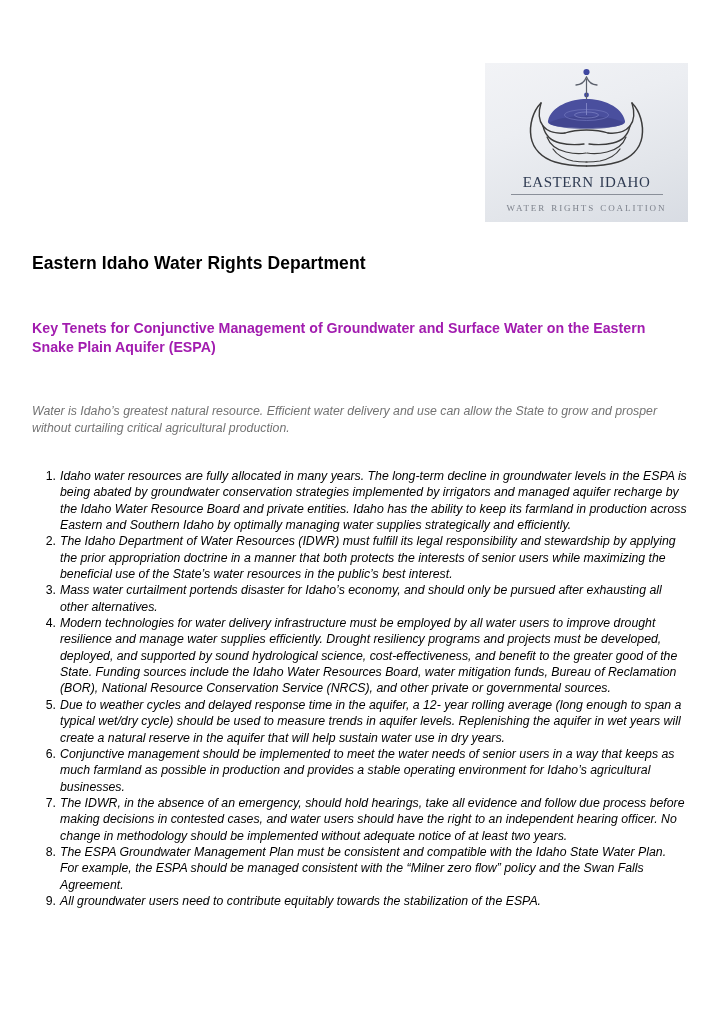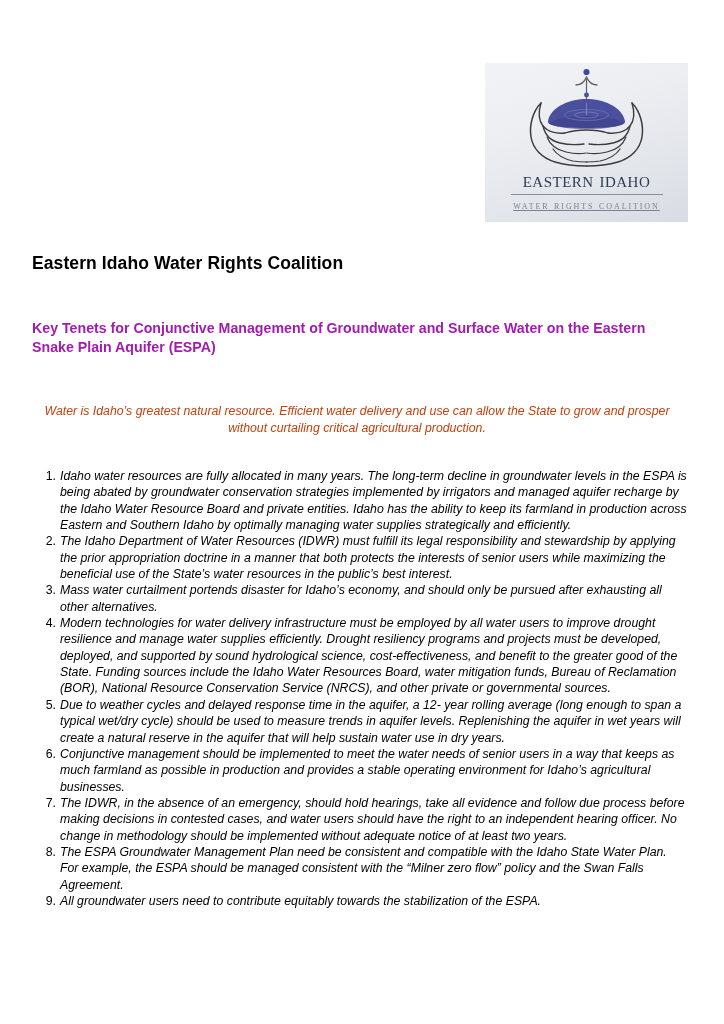--- a/index.html
+++ b/index.html
@@ -58,27 +58,26 @@
     white-space: nowrap;
   }
   .logo-rule {
     width: 152px;
     height: 1px;
     background: #8a8f99;
     margin: 3px auto 4px auto;
   }
   .logo-sub {
     font-family: "Liberation Serif", serif;
-    font-size: 11px;
+    font-size: 13px;
     letter-spacing: 1.9px;
     color: #7d828c;
     font-variant: small-caps;
     text-transform: lowercase;
     white-space: nowrap;
-    text-decoration: underline;
   }
 
   
   .org-title {
     position: absolute;
     left: 32px;
     top: 241px;
     font-size: 17.5px;
     font-weight: bold;
     letter-spacing: 0.1px;
@@ -97,22 +96,21 @@
   }
 
   .intro {
     position: absolute;
     left: 32px;
     top: 391px;
     width: 650px;
     font-size: 12.3px;
     font-style: italic;
     line-height: 1.36;
-    color: #c2410c;
-    text-align: center;
+    color: #737373;
   }
 
   .tenets {
     position: absolute;
     left: 32px;
     top: 468px;
     width: 655px;
     margin: 0;
     padding: 0;
     list-style: none;
@@ -174,21 +172,21 @@
         <path d="M80 70 C 86 68, 94 67, 101.5 67 C 109 67, 117 68, 123 70" stroke="#3c3c3c" stroke-width="1.3" fill="none" stroke-linecap="round"></path>
       </svg>
     </div>
     <div class="logo-wordmark">
       <div class="logo-name">Eastern Idaho</div>
       <div class="logo-rule"></div>
       <div class="logo-sub">Water Rights Coalition</div>
     </div>
   </div>
 
-  <h1 class="org-title">Eastern Idaho Water Rights Coalition</h1>
+  <h1 class="org-title">Eastern Idaho Water Rights Department</h1>
 
   <h2 class="doc-title">Key Tenets for Conjunctive Management of Groundwater and Surface Water on the Eastern Snake Plain Aquifer (ESPA)</h2>
 
   <p class="intro">Water is Idaho’s greatest natural resource.  Efficient water delivery and use can allow the State to grow and prosper without curtailing critical agricultural production.</p>
 
   <ol class="tenets">
     <li class="tenet">
       <span class="tenet-num">1.</span>
       <span class="tenet-text">Idaho water resources are fully allocated in many years. The long-term decline in groundwater levels in the ESPA is being abated by groundwater conservation strategies implemented by irrigators and managed aquifer recharge by the Idaho Water Resource Board and private entities. Idaho has the ability to keep its farmland in production across Eastern and Southern Idaho by optimally managing water supplies strategically and efficiently.</span>
     </li>
@@ -211,21 +209,21 @@
     <li class="tenet">
       <span class="tenet-num">6.</span>
       <span class="tenet-text">Conjunctive management should be implemented to meet the water needs of senior users in a way that keeps as much farmland as possible in production and provides a stable operating environment for Idaho’s agricultural businesses.</span>
     </li>
     <li class="tenet">
       <span class="tenet-num">7.</span>
       <span class="tenet-text">The IDWR, in the absence of an emergency, should hold hearings, take all evidence and follow due process before making decisions in contested cases, and water users should have the right to an independent hearing officer.  No change in methodology should be implemented without adequate notice of at least two years.</span>
     </li>
     <li class="tenet">
       <span class="tenet-num">8.</span>
-      <span class="tenet-text">The ESPA Groundwater Management Plan need be consistent and compatible with the Idaho State Water Plan. For example, the ESPA should be managed consistent with the “Milner zero flow” policy and the Swan Falls Agreement.</span>
+      <span class="tenet-text">The ESPA Groundwater Management Plan must be consistent and compatible with the Idaho State Water Plan. For example, the ESPA should be managed consistent with the “Milner zero flow” policy and the Swan Falls Agreement.</span>
     </li>
     <li class="tenet">
       <span class="tenet-num">9.</span>
       <span class="tenet-text">All groundwater users need to contribute equitably towards the stabilization of the ESPA.</span>
     </li>
   </ol>
 
 </div>
 
 </body></html>

